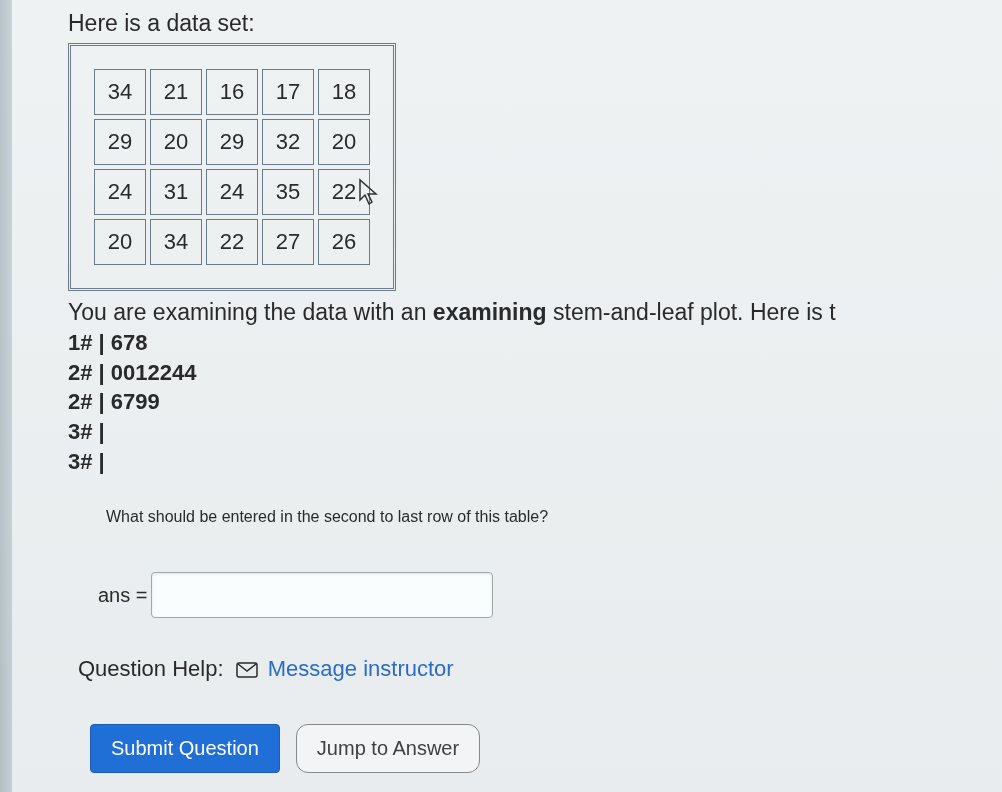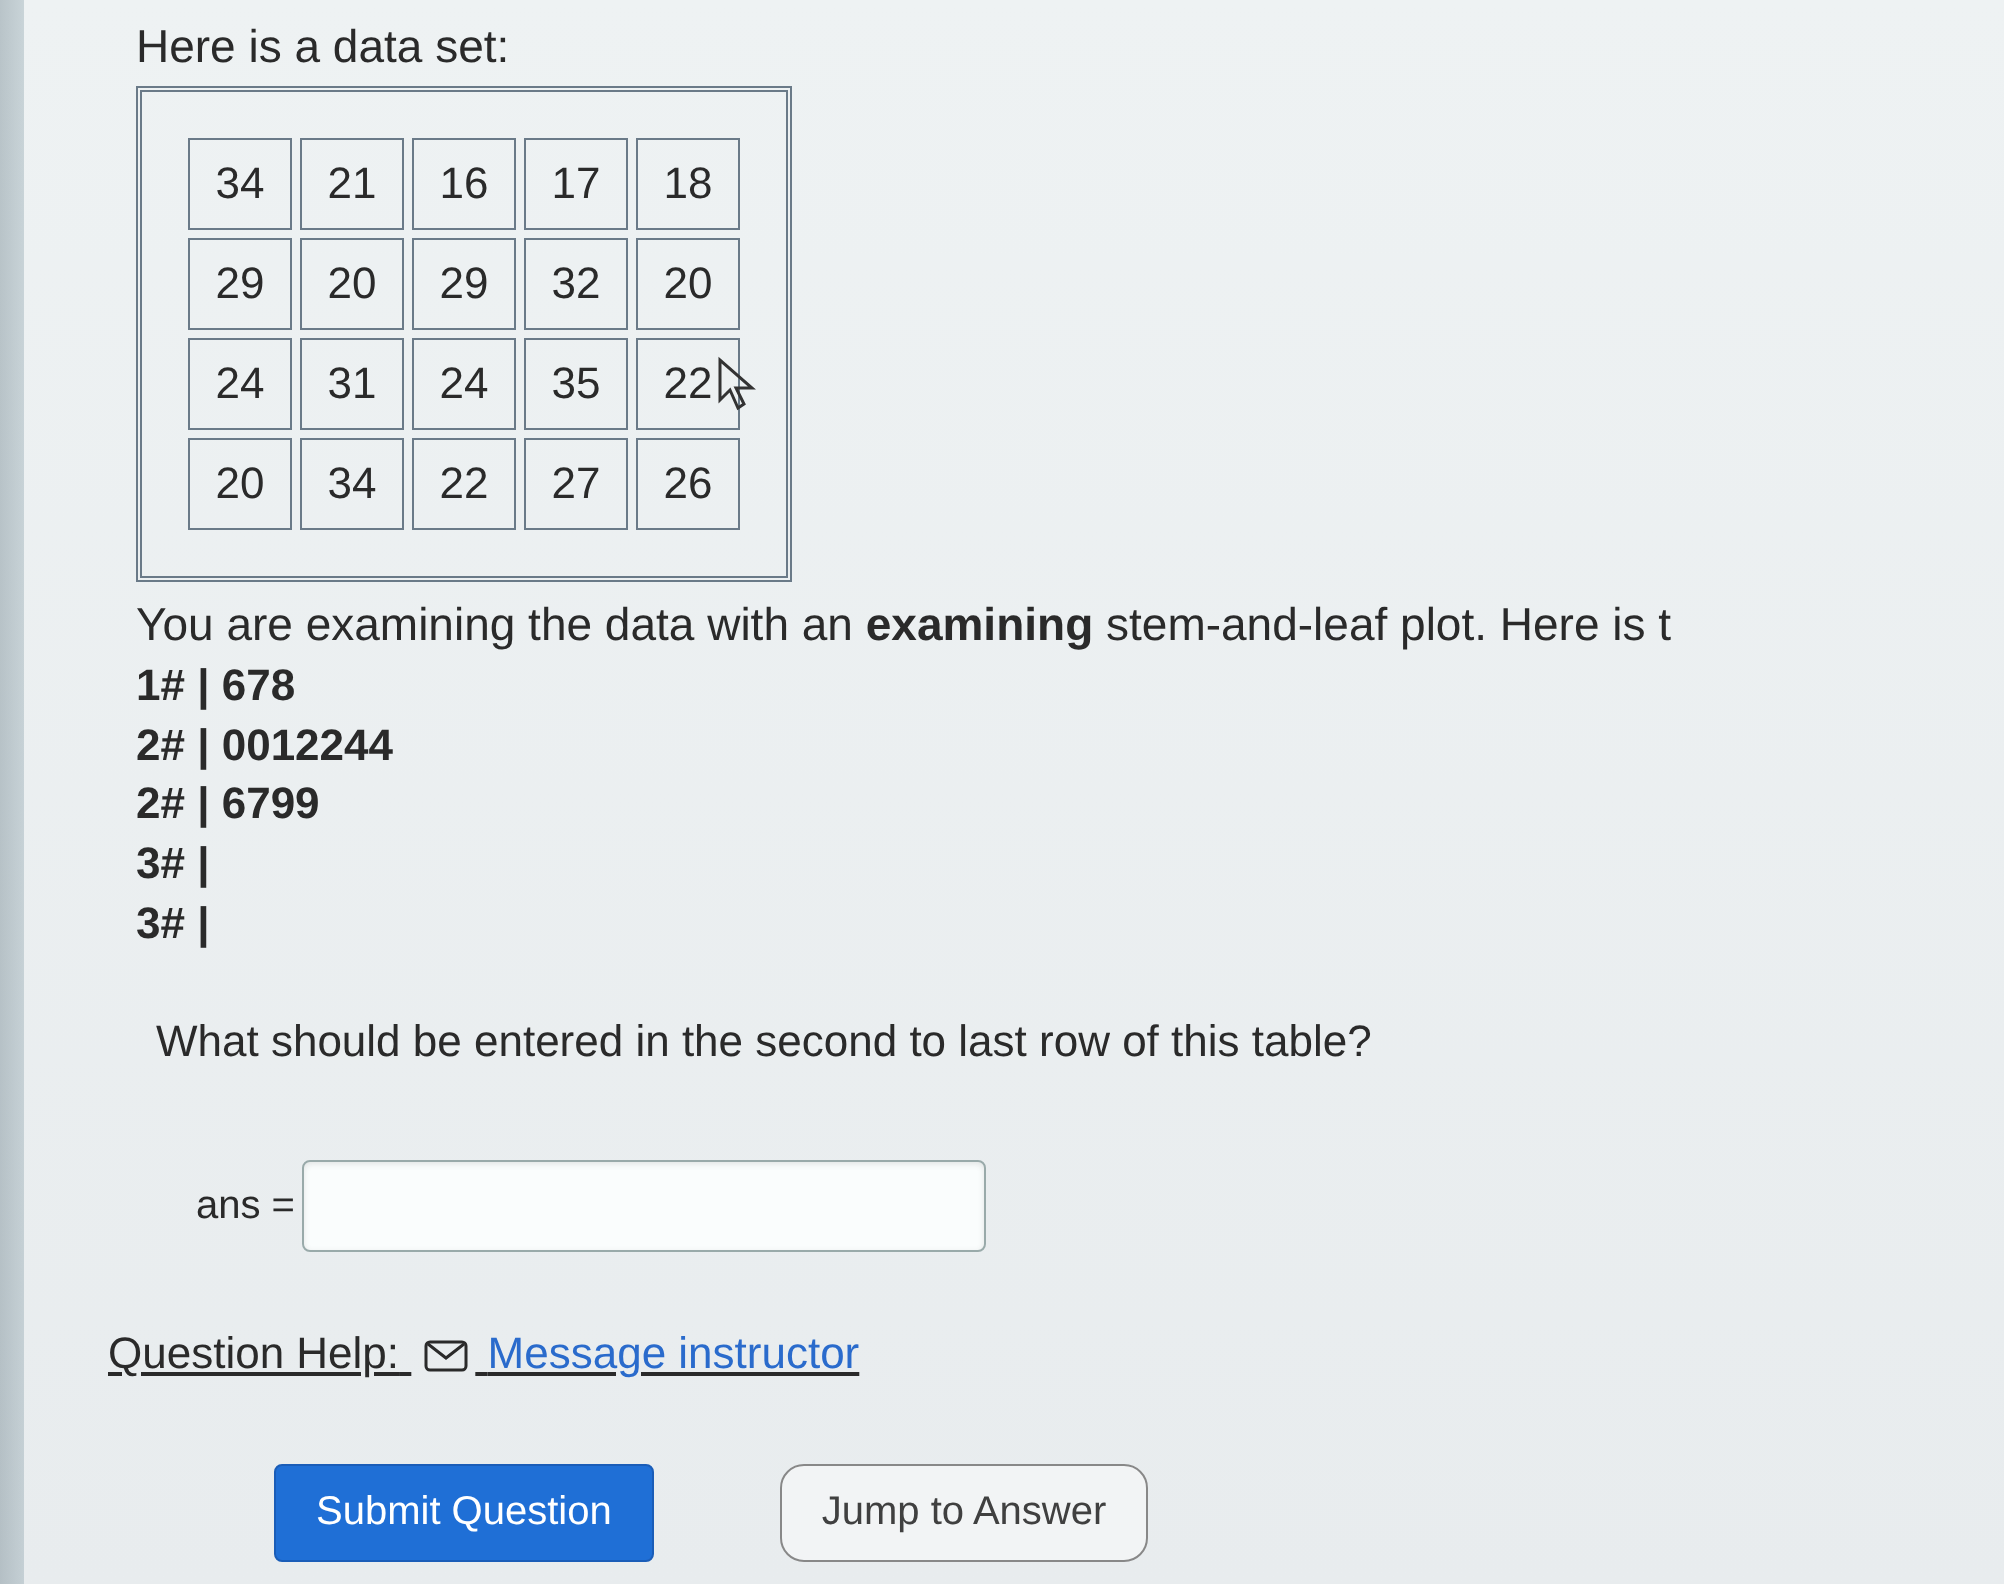--- a/index.html
+++ b/index.html
@@ -55,47 +55,46 @@
     pointer-events: none;
   }
   .stemleaf {
     padding-left: 68px;
     line-height: 1.35;
     font-size: 22px;
     margin-top: 2px;
     font-weight: bold;
   }
   .q2 {
-    padding-left: 78px;
+    padding-left: 106px;
     margin-top: 32px;
-    font-size: 22px;
+    font-size: 16px;
   }
   .ans-row {
     padding-left: 98px;
     margin-top: 46px;
     display: flex;
     align-items: center;
     gap: 4px;
     font-size: 20px;
   }
   .ans-input {
     width: 320px;
     height: 44px;
     border: 1px solid #9aa;
     border-radius: 4px;
     background: #fafdfd;
     font-size: 20px;
     padding: 0 10px;
     box-shadow: inset 0 1px 3px rgba(0,0,0,0.1);
   }
   .help-row {
-    padding-left: 54px;
+    padding-left: 78px;
     margin-top: 38px;
     font-size: 22px;
-    text-decoration: underline;
   }
   .msg-link {
     color: #2a6bcc;
     cursor: pointer;
   }
   .mail-icon {
     display: inline-block;
     vertical-align: -2px;
     margin: 0 4px 0 6px;
   }
@@ -104,21 +103,20 @@
     margin-top: 40px;
     display: flex;
     gap: 16px;
   }
   .btn {
     font-size: 20px;
     padding: 12px 20px;
     border-radius: 4px;
     cursor: pointer;
     border: 1px solid #888;
-    margin-left: 47px;
   }
   .btn-primary {
     background: #1f6fd6;
     color: #fff;
     border: 1px solid #1a5db8;
   }
   .btn-secondary {
     background: #f2f4f5;
     color: #404040;
     border-radius: 12px;

